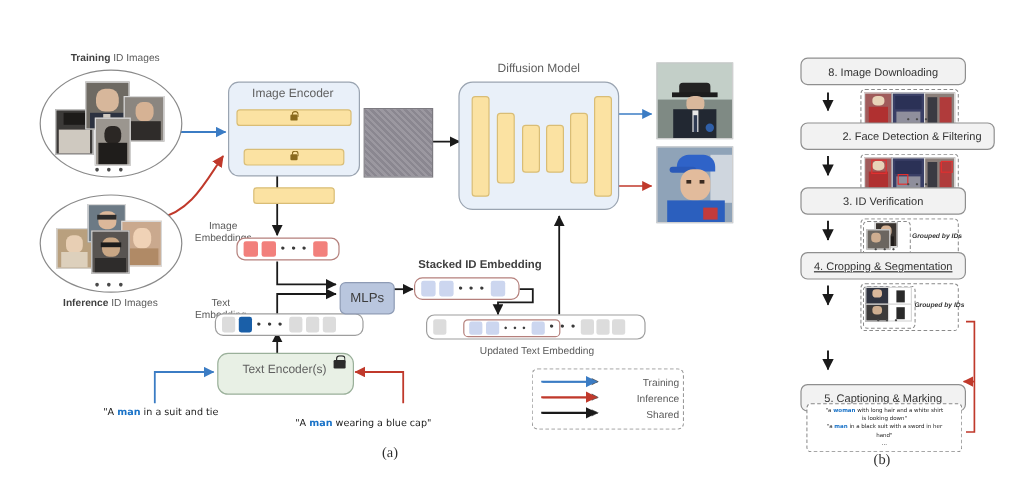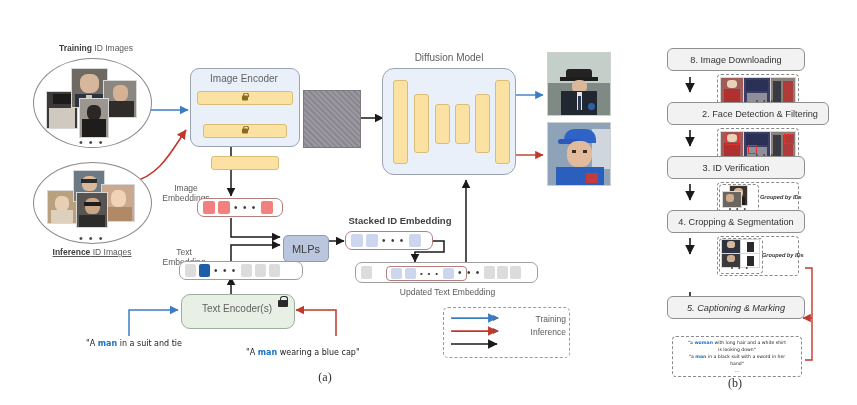--- a/index.html
+++ b/index.html
@@ -164,21 +164,21 @@
     <i style="left:9px;top:5px;width:15px;height:17px;background:#f0d2b6;border-radius:40%;"></i>
     <i style="left:2px;top:22px;width:28px;height:14px;background:#b08a66;"></i>
   </div>
   <div class="ph" style="left:43px;top:30px;width:30px;height:34px;background:#585451;">
     <i style="left:8px;top:5px;width:15px;height:16px;background:#c9a785;border-radius:40%;"></i>
     <i style="left:7px;top:9px;width:17px;height:4px;background:#1c1c1c;"></i>
     <i style="left:2px;top:22px;width:26px;height:12px;background:#2e2c2b;"></i>
   </div>
 </div>
 <div class="abs dots" style="left:33px;top:233px;width:117px;">• • •</div>
-<div class="abs lbl" style="left:26px;top:248px;width:132px;text-decoration:underline;">
+<div class="abs lbl" style="left:26px;top:248px;width:132px;">
   <span class="lbl-b">Inference</span><span> ID Images</span>
 </div>
 
 <div class="abs modbox" style="left:190px;top:68px;width:108px;height:77px;"></div>
 <div class="abs title-md" style="left:190px;top:73px;width:108px;">Image Encoder</div>
 <div class="abs bar" style="left:197px;top:91px;width:94px;height:12px;">
   <span class="lock"></span>
 </div>
 <div class="abs bar" style="left:203px;top:110px;width:82px;height:12px;">
   <span class="lock"></span>
@@ -292,20 +292,24 @@
 
 <div class="abs legend" style="left:443px;top:307px;width:127px;height:51px;padding-top:4px;box-sizing:border-box;">
   <div class="lgrow">
     <span class="lgline" style="background:#3b7cc4;"></span>
     <span class="lgtxt">Training</span>
   </div>
   <div class="lgrow">
     <span class="lgline" style="background:#c0392b;"></span>
     <span class="lgtxt">Inference</span>
   </div>
+  <div class="lgrow">
+    <span class="lgline" style="background:#1a1a1a;"></span>
+    <span class="lgtxt">Shared</span>
+  </div>
 </div>
 <svg class="abs" style="left:443px;top:307px;width:127px;height:51px;">
   <path d="M8,11 L54,11" stroke="#3b7cc4" stroke-width="1.6" marker-end="url(#abl)"></path>
   <path d="M8,24 L54,24" stroke="#c0392b" stroke-width="1.6" marker-end="url(#ar)"></path>
   <path d="M8,37 L54,37" stroke="#1a1a1a" stroke-width="1.6" marker-end="url(#ab)"></path>
 </svg>
 
 <div class="abs subcap" style="left:280px;top:370px;width:90px;">(a)</div>
 
 <div class="abs step" style="left:667px;top:48px;width:136px;height:21px;">8. Image Downloading</div>
@@ -355,41 +359,41 @@
     <i style="left:4px;top:2px;width:9px;height:9px;background:#d8b496;border-radius:40%;"></i>
     <i style="left:2px;top:11px;width:13px;height:8px;background:#201c1a;"></i>
   </span>
   <span class="ph" style="left:1px;top:6px;width:18px;height:15px;background:#6b6660;">
     <i style="left:3px;top:2px;width:8px;height:8px;background:#cfae90;border-radius:40%;"></i>
   </span>
 </div>
 <div class="abs dots" style="left:723px;top:205px;width:30px;font-size:7px;">• • •</div>
 <div class="abs grp" style="left:760px;top:194px;">Grouped by IDs</div>
 
-<div class="abs step" style="left:667px;top:210px;width:136px;height:21px;">4. Cropping &amp; Segmentation</div>
+<div class="abs step" style="left:667px;top:210px;width:136px;height:21px;text-decoration:underline;">4. Cropping &amp; Segmentation</div>
 <div class="abs dashbox" style="left:717px;top:236px;width:80px;height:38px;"></div>
 <div class="abs dashbox" style="left:719px;top:238px;width:42px;height:34px;"></div>
 <div class="abs" style="left:721px;top:239px;width:38px;height:27px;">
   <span class="ph" style="left:0px;top:0px;width:18px;height:13px;background:#2f3340;">
     <i style="left:5px;top:1px;width:8px;height:7px;background:#d9b79a;border-radius:40%;"></i>
   </span>
   <span class="ph" style="left:19px;top:0px;width:18px;height:13px;background:#ffffff;">
     <i style="left:6px;top:2px;width:7px;height:10px;background:#2a2a2a;"></i>
   </span>
   <span class="ph" style="left:0px;top:14px;width:18px;height:13px;background:#3c3a3a;">
     <i style="left:5px;top:1px;width:8px;height:7px;background:#cfae90;border-radius:40%;"></i>
   </span>
   <span class="ph" style="left:19px;top:14px;width:18px;height:13px;background:#ffffff;">
     <i style="left:6px;top:2px;width:7px;height:10px;background:#2a2a2a;"></i>
   </span>
 </div>
 <div class="abs dots" style="left:725px;top:264px;width:30px;font-size:7px;">• • •</div>
 <div class="abs grp" style="left:762px;top:252px;">Grouped by IDs</div>
 
-<div class="abs step" style="left:667px;top:296px;width:136px;height:21px;font-style:italic;">5. Captioning &amp; Marking</div>
+<div class="abs step" style="left:667px;top:320px;width:136px;height:21px;">5. Captioning &amp; Marking</div>
 <div class="abs capbox" style="left:672px;top:336px;width:128px;height:36px;">
   <div>
     <span>"a </span><span class="kw">woman</span><span> with long hair and a white shirt</span>
   </div>
   <div>is looking down"</div>
   <div>
     <span>"a </span><span class="kw">man</span><span> in a black suit with a sword in her</span>
   </div>
   <div>hand"</div>
   <div>...</div>

